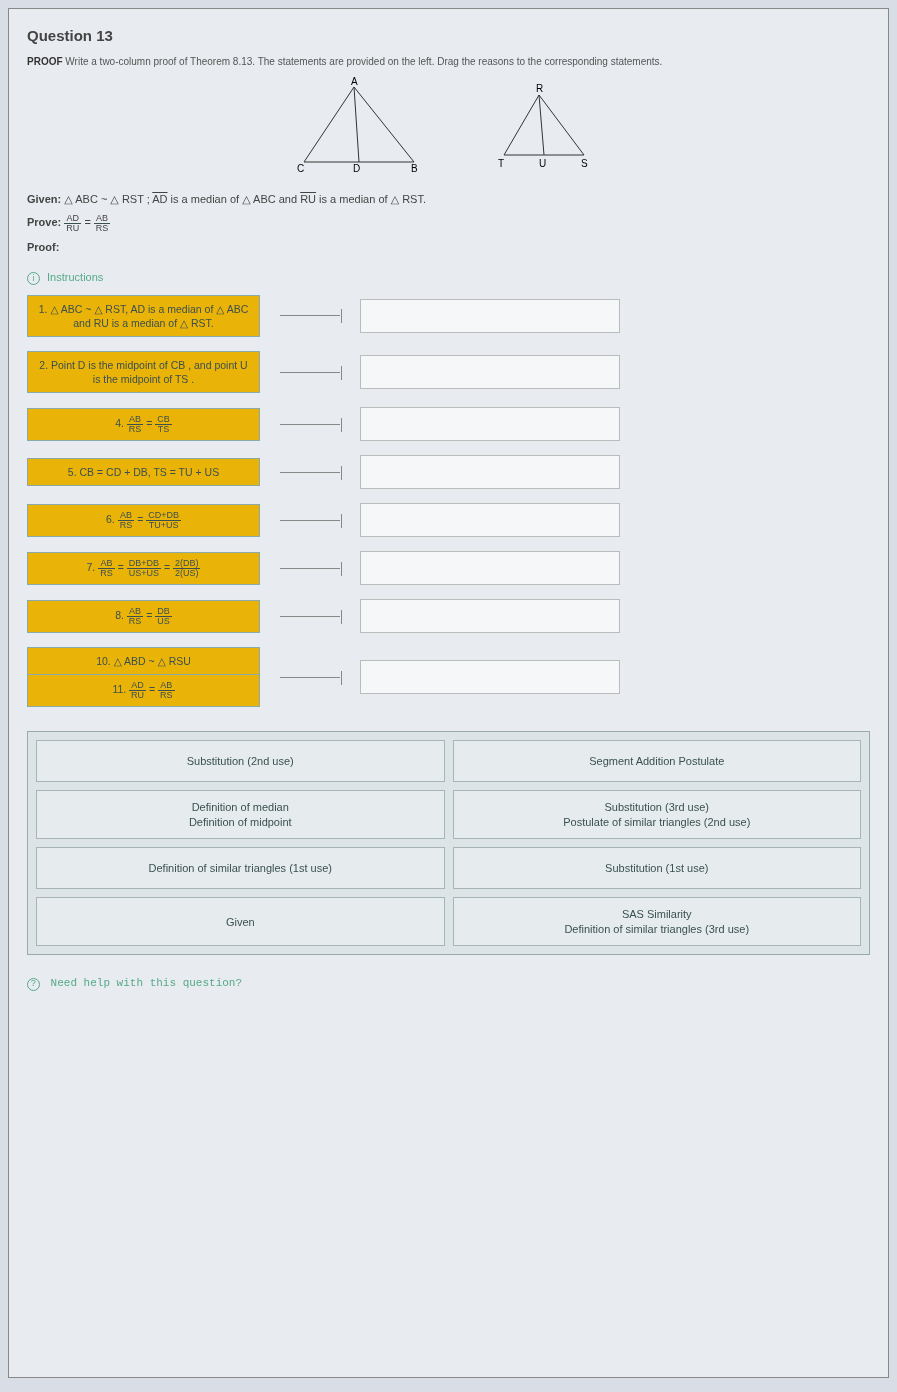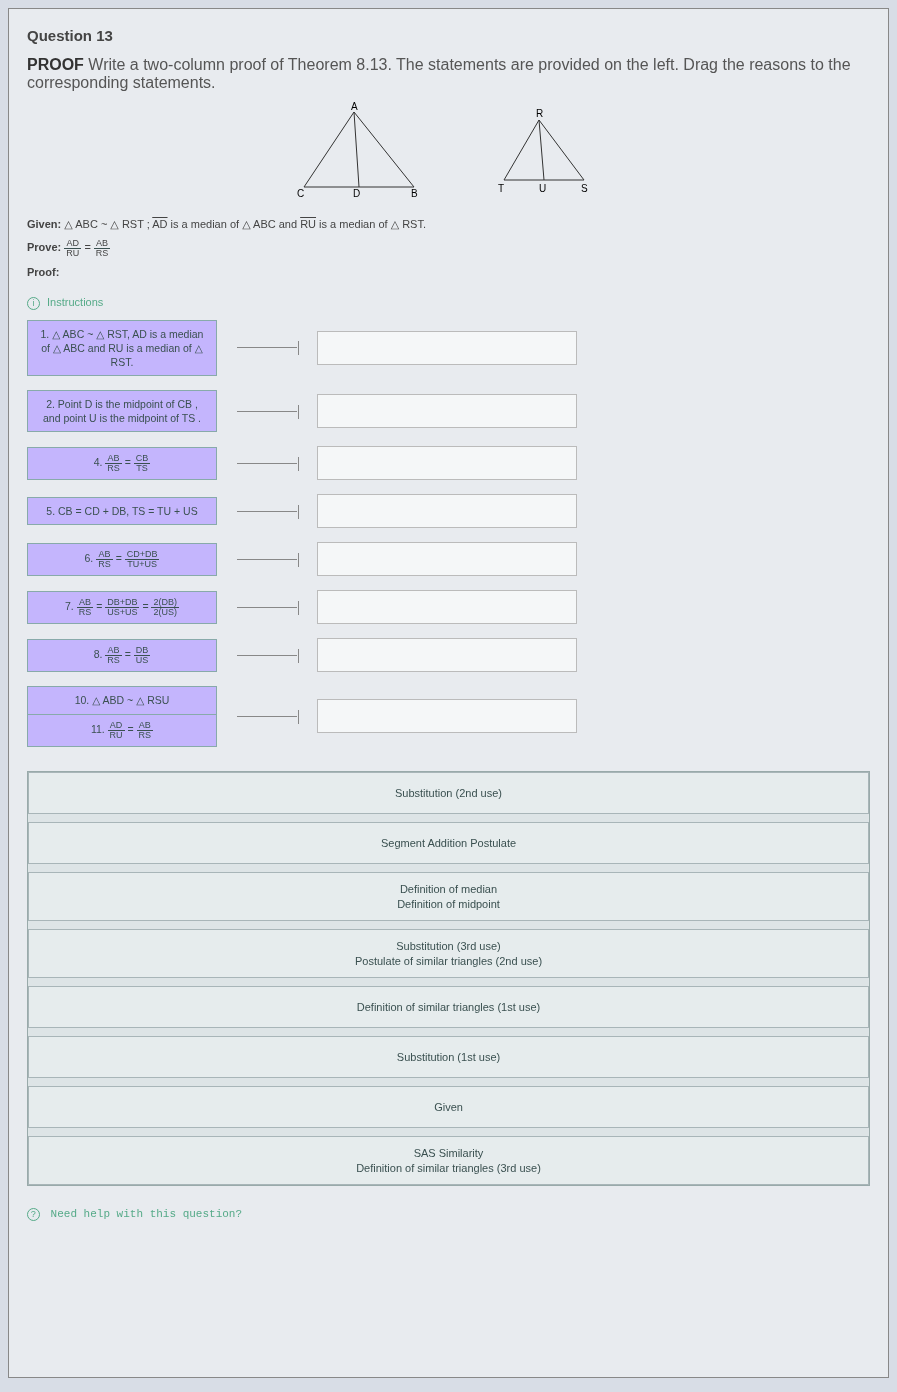--- a/index.html
+++ b/index.html
@@ -1,34 +1,34 @@
 <!DOCTYPE html>
 <html><head>
 <meta charset="utf-8">
 <style>
 * { box-sizing: border-box; margin: 0; padding: 0; }
 body { background: #d8dde6; font-family: Arial, sans-serif; font-size: 11px; color: #333; padding: 8px; }
 .page { background: #e8ebef; border: 1px solid #888; padding: 18px; min-height: 1370px; position: relative; }
 .q-title { font-weight: bold; font-size: 15px; color: #444; margin-bottom: 12px; }
-.proof-inst { font-size: 16px; color: #555; margin-bottom: 5px; }
+.proof-inst { font-size: 10px; color: #555; margin-bottom: 5px; }
 .proof-inst b { color: #333; }
 .triangles { display: flex; gap: 50px; justify-content: center; margin: 10px 0 16px; }
 .given-prove { font-size: 11px; color: #444; margin-bottom: 8px; }
 .given-prove b { font-weight: bold; }
 .instructions { color: #5a8; font-size: 11px; margin: 18px 0 10px; cursor: pointer; }
 .instructions .circle { display: inline-flex; align-items: center; justify-content: center; width: 13px; height: 13px; border: 1px solid #5a8; border-radius: 50%; font-size: 9px; margin-right: 4px; }
 .proof-area { display: flex; flex-direction: column; gap: 14px; margin-bottom: 24px; }
 .pair { display: flex; align-items: center; gap: 20px; }
 .stmt-stack { display: flex; flex-direction: column; gap: 0; }
-.stmt { background: #c4b5fd; border: 1px solid #8aa; padding: 6px 8px; width: 190px; font-size: 10.5px; color: #3a5050; text-align: center; line-height: 1.35; }
+.stmt { background: #eab308; border: 1px solid #8aa; padding: 6px 8px; width: 233px; font-size: 10.5px; color: #3a5050; text-align: center; line-height: 1.35; }
 .stmt + .stmt { border-top: none; }
 .connector { flex: 0 0 60px; height: 1px; border-top: 1px solid #888; position: relative; }
 .connector::after { content: ""; position: absolute; right: -2px; top: -7px; height: 14px; border-left: 1px solid #888; }
 .drop { border: 1px solid #bbb; background: #f5f7f8; height: 34px; width: 260px; }
-.answer-bank { border: 1px solid #9aa; background: #dde4e6; display: grid; grid-template-columns: 1fr; gap: 8px; }
+.answer-bank { border: 1px solid #9aa; background: #dde4e6; padding: 8px; display: grid; grid-template-columns: 1fr 1fr; gap: 8px; }
 .bank-cell { background: #e6eced; border: 1px solid #a8b5b8; padding: 10px; text-align: center; font-size: 11px; color: #3a5050; min-height: 42px; display: flex; flex-direction: column; justify-content: center; gap: 3px; cursor: move; }
 .footer-link { color: #5a8; font-size: 11px; margin-top: 22px; cursor: pointer; font-family: Liberation Mono, monospace; }
 .footer-link .circle { display: inline-flex; align-items: center; justify-content: center; width: 13px; height: 13px; border: 1px solid #5a8; border-radius: 50%; font-size: 9px; margin-right: 4px; }
 .frac { display: inline-block; vertical-align: middle; text-align: center; font-size: 9px; line-height: 1; }
 .frac .num { display: block; border-bottom: 1px solid #3a5050; padding: 0 2px; }
 .frac .den { display: block; padding: 0 2px; }
 .ol { text-decoration: overline; }
 svg { display: block; }
 </style>
 </head>

